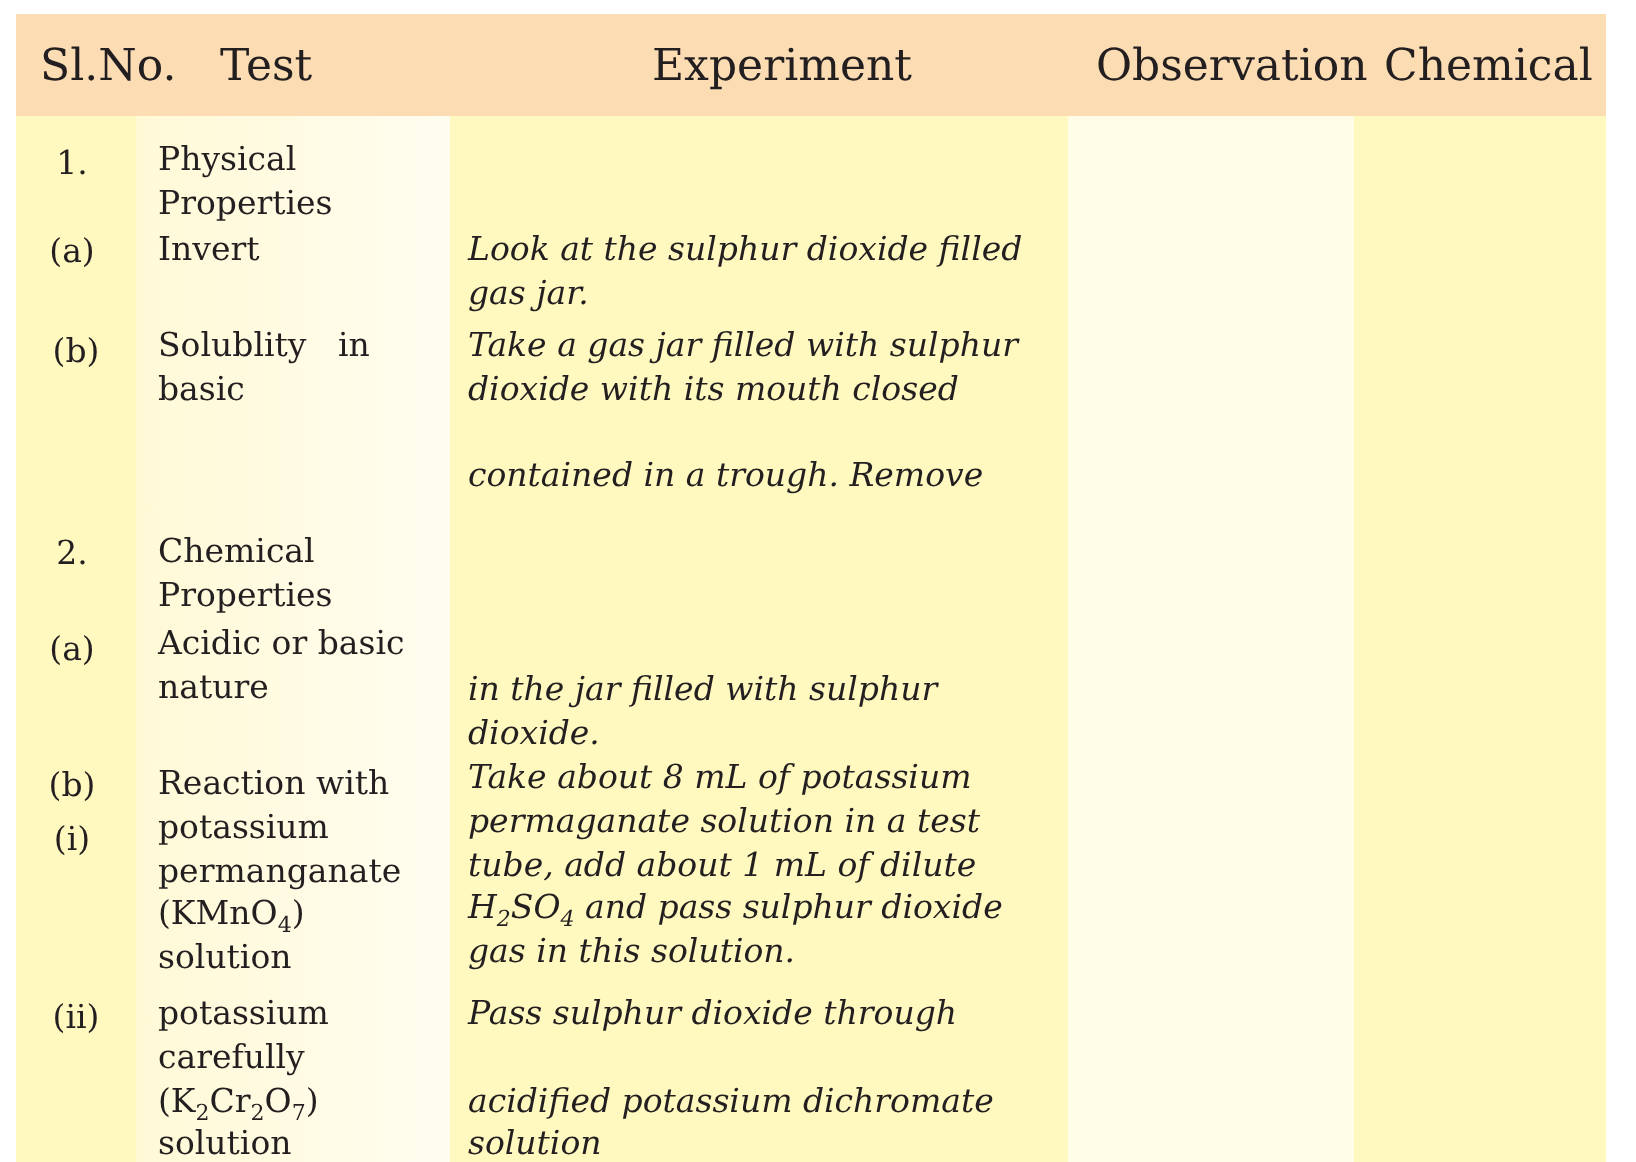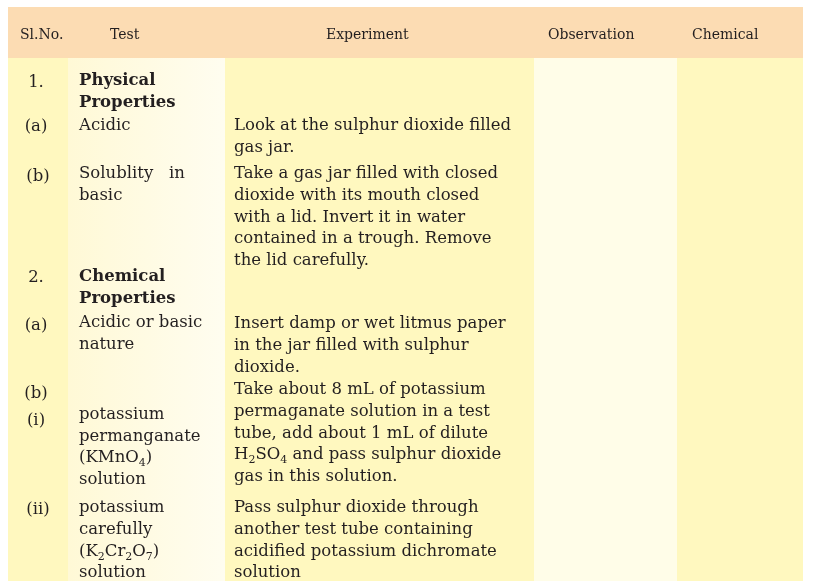--- a/index.html
+++ b/index.html
@@ -1,31 +1,31 @@
 <!DOCTYPE html>
 <html><head>
   <meta charset="utf-8">
   <style>
     html, body { margin: 0; padding: 0; background: #ffffff; }
     body { width: 818px; height: 581px; position: relative; overflow: hidden;
            font-family: "DejaVu Serif", "Liberation Serif", serif; color: #231f20; }
     .table { position: absolute; left: 8px; top: 7px; width: 795px; height: 574px; }
     .header { position: absolute; left: 0; top: 0; width: 795px; height: 51px; background: #fcdcb3; }
-    .hcell { position: absolute; top: 0; height: 51px; line-height: 54px; font-size: 14px; white-space: nowrap; }
+    .hcell { position: absolute; top: 0; height: 51px; line-height: 54px; font-size: 22px; white-space: nowrap; }
     .col { position: absolute; top: 51px; bottom: 0; }
     .c-sl { left: 0; width: 60px; background: #fff8bf; }
     .c-test { left: 60px; width: 157px; background: #fffbe6; background: linear-gradient(to right, #fff9d6, #fffdf0); }
     .c-exp { left: 217px; width: 309px; background: #fff8bf; }
     .c-obs { left: 526px; width: 143px; background: #fffde8; }
     .c-inf { left: 669px; width: 126px; background: #fff8bf; }
     .t { position: absolute; font-size: 16.5px; line-height: 21.8px; }
     .sl { text-align: center; width: 60px; left: 8px; }
     .test { left: 79px; width: 140px; }
-    .exp { left: 234px; width: 289px; text-align: justify; text-align-last: left; }
-    .bold { font-weight: bold; }
+    .exp { left: 234px; width: 289px; text-align: justify; text-align-last: left; font-style: italic; }
+    .bold { font-weight: normal; }
     sub { font-size: 11px; line-height: 0; vertical-align: -4px; }
   </style>
 </head>
 <body>
 
 <div class="table">
   <div class="header">
     <span class="hcell" style="left:12px">Sl.No.</span>
     <span class="hcell" style="left:102px">Test</span>
     <span class="hcell" style="left:318px">Experiment</span>
@@ -39,45 +39,45 @@
   <div class="col c-inf"></div>
 </div>
 
 <div>
   <span class="t sl" style="top:71px;left:6px">1.</span>
   <span class="t test bold" style="top:69px"><span>Physical</span><br><span>Properties</span></span>
 </div>
 
 <div>
   <span class="t sl" style="top:115px;left:6px">(a)</span>
-  <span class="t test" style="top:114px">Acidic</span>
+  <span class="t test" style="top:114px">Invert</span>
   <span class="t exp" style="top:114px"><span>Look at the sulphur dioxide filled</span><br><span>gas jar.</span></span>
 </div>
 
 <div>
   <span class="t sl" style="top:165px;left:8px">(b)</span>
   <span class="t test" style="top:162px;white-space:pre"><span>Solublity   in</span><br><span>basic</span></span>
-  <span class="t exp" style="top:162px"><span>Take a gas jar filled with closed</span><br><span>dioxide with its mouth closed</span><br><span>with a lid. Invert it in water</span><br><span>contained in a trough. Remove</span><br><span>the lid carefully.</span></span>
+  <span class="t exp" style="top:162px"><span>Take a gas jar filled with sulphur</span><br><span>dioxide with its mouth closed</span><br><br><span>contained in a trough. Remove</span><br></span>
 </div>
 
 <div>
   <span class="t sl" style="top:266px;left:6px">2.</span>
   <span class="t test bold" style="top:265px"><span>Chemical</span><br><span>Properties</span></span>
 </div>
 
 <div>
   <span class="t sl" style="top:314px;left:6px">(a)</span>
   <span class="t test" style="top:311px"><span>Acidic or basic</span><br><span>nature</span></span>
-  <span class="t exp" style="top:312px"><span>Insert damp or wet litmus paper</span><br><span>in the jar filled with sulphur</span><br><span>dioxide.</span></span>
+  <span class="t exp" style="top:312px"><br><span>in the jar filled with sulphur</span><br><span>dioxide.</span></span>
 </div>
 
 <div>
   <span class="t sl" style="top:382px;left:6px">(b)</span>
   <span class="t sl" style="top:409px;left:6px">(i)</span>
-  <span class="t test" style="top:381px"><br><span>potassium</span><br><span>permanganate</span><br><span>(KMnO</span><sub>4</sub><span>)</span><br><span>solution</span></span>
+  <span class="t test" style="top:381px"><span>Reaction with</span><br><span>potassium</span><br><span>permanganate</span><br><span>(KMnO</span><sub>4</sub><span>)</span><br><span>solution</span></span>
   <span class="t exp" style="top:378px"><span>Take about 8 mL of potassium</span><br><span>permaganate solution in a test</span><br><span>tube, add about 1 mL of dilute</span><br><span>H</span><sub>2</sub><span>SO</span><sub>4</sub><span> and pass sulphur dioxide</span><br><span>gas in this solution.</span></span>
 </div>
 
 <div>
   <span class="t sl" style="top:498px;left:8px">(ii)</span>
   <span class="t test" style="top:496px"><span>potassium</span><br><span>carefully</span><br><span>(K</span><sub>2</sub><span>Cr</span><sub>2</sub><span>O</span><sub>7</sub><span>)</span><br><span>solution</span></span>
-  <span class="t exp" style="top:496px"><span>Pass sulphur dioxide through</span><br><span>another test tube containing</span><br><span>acidified potassium dichromate</span><br><span>solution</span></span>
+  <span class="t exp" style="top:496px"><span>Pass sulphur dioxide through</span><br><br><span>acidified potassium dichromate</span><br><span>solution</span></span>
 </div>
 
 </body></html>

